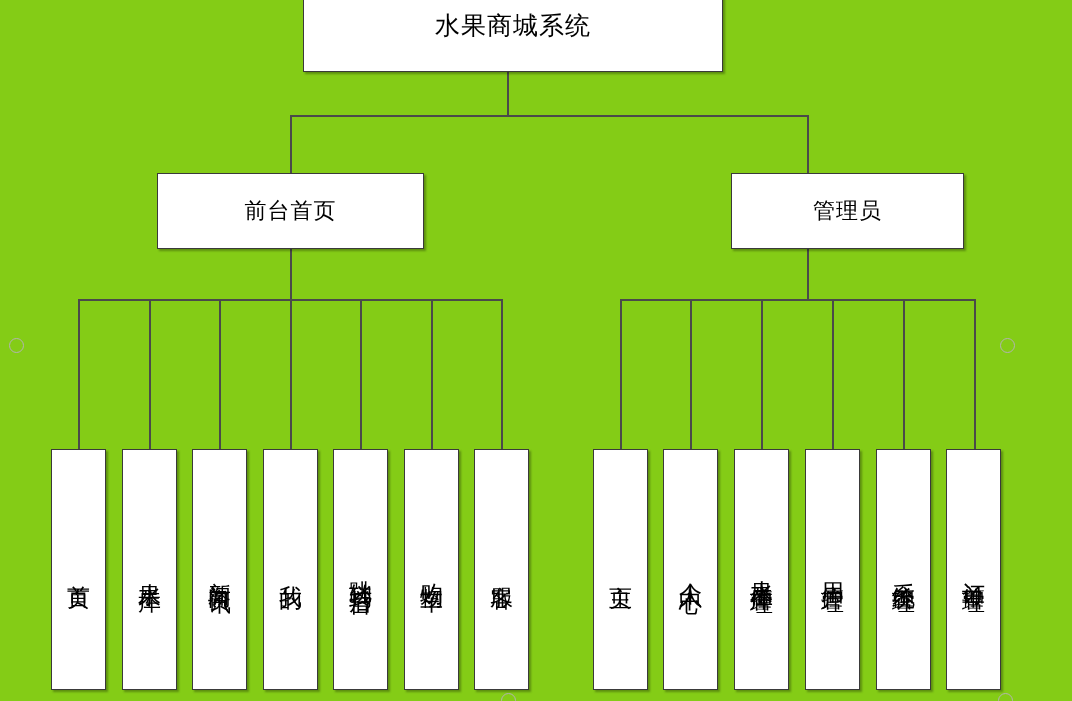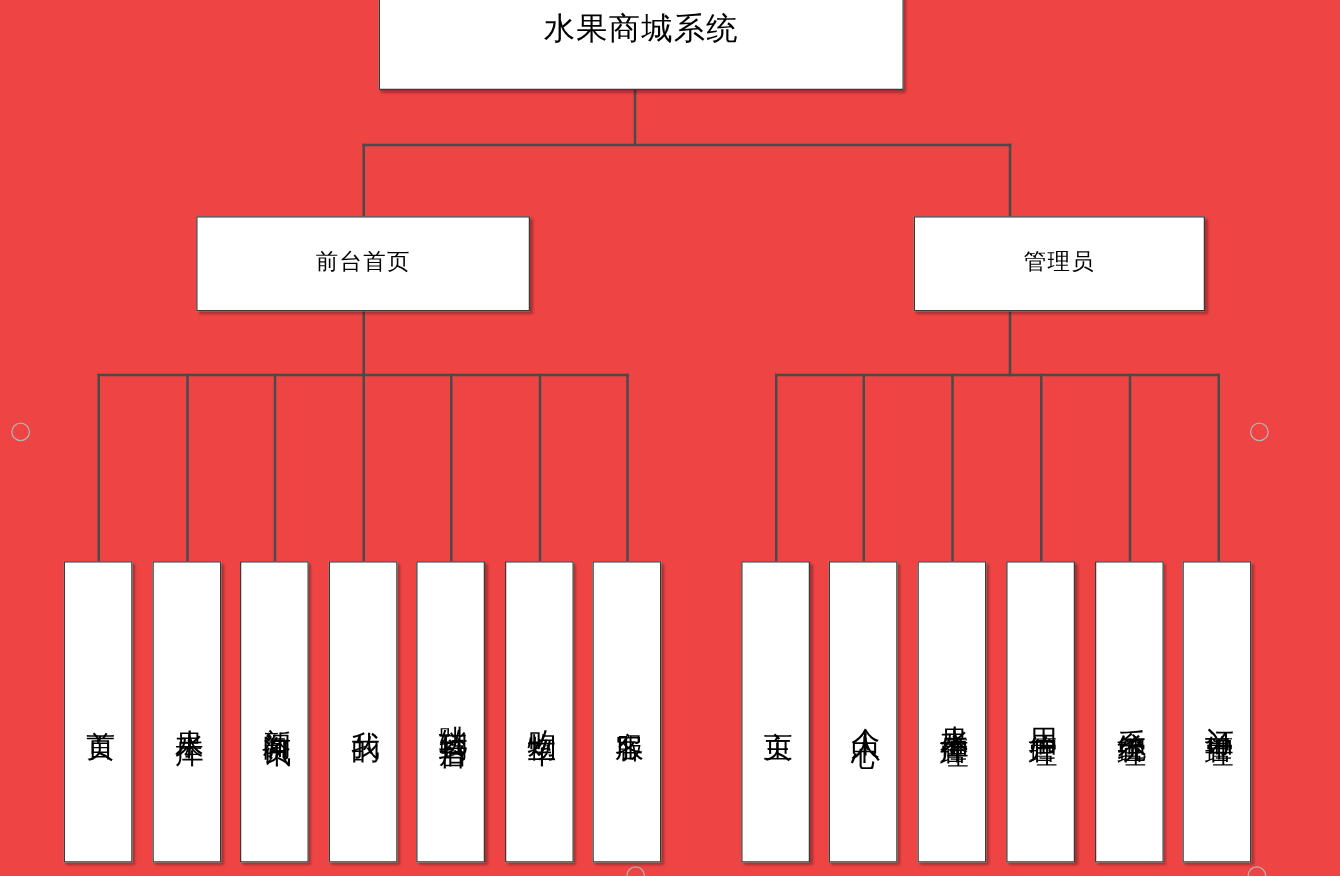--- a/index.html
+++ b/index.html
@@ -7,23 +7,22 @@
     padding: 0;
     background: #ffffff;
   }
   body {
     font-family: "Liberation Sans", "DejaVu Sans", sans-serif;
   }
   #canvas {
     position: relative;
     width: 1072px;
     height: 701px;
-    background: #ef4444;
+    background: #84cc16;
     overflow: hidden;
-    font-family: Liberation Mono, monospace;
   }
 
   
   .node {
     position: absolute;
     box-sizing: border-box;
     background: #ffffff;
     border: 1px solid #3a3a3a;
     box-shadow: 2px 2px 2px rgba(0,0,0,0.30);
     display: flex;
@@ -36,21 +35,21 @@
     line-height: 1.12;
     white-space: pre;
   }
 
   
   .node.horiz .label {
     font-size: 25px;
     letter-spacing: 1px;
   }
   .node.level1 .label {
-    font-size: 18px;
+    font-size: 22px;
     letter-spacing: 1px;
   }
 
   
   .node.leaf .label {
     font-size: 23px;
     writing-mode: vertical-rl;
     text-orientation: upright;
     line-height: 1.0;
     letter-spacing: 3px;

